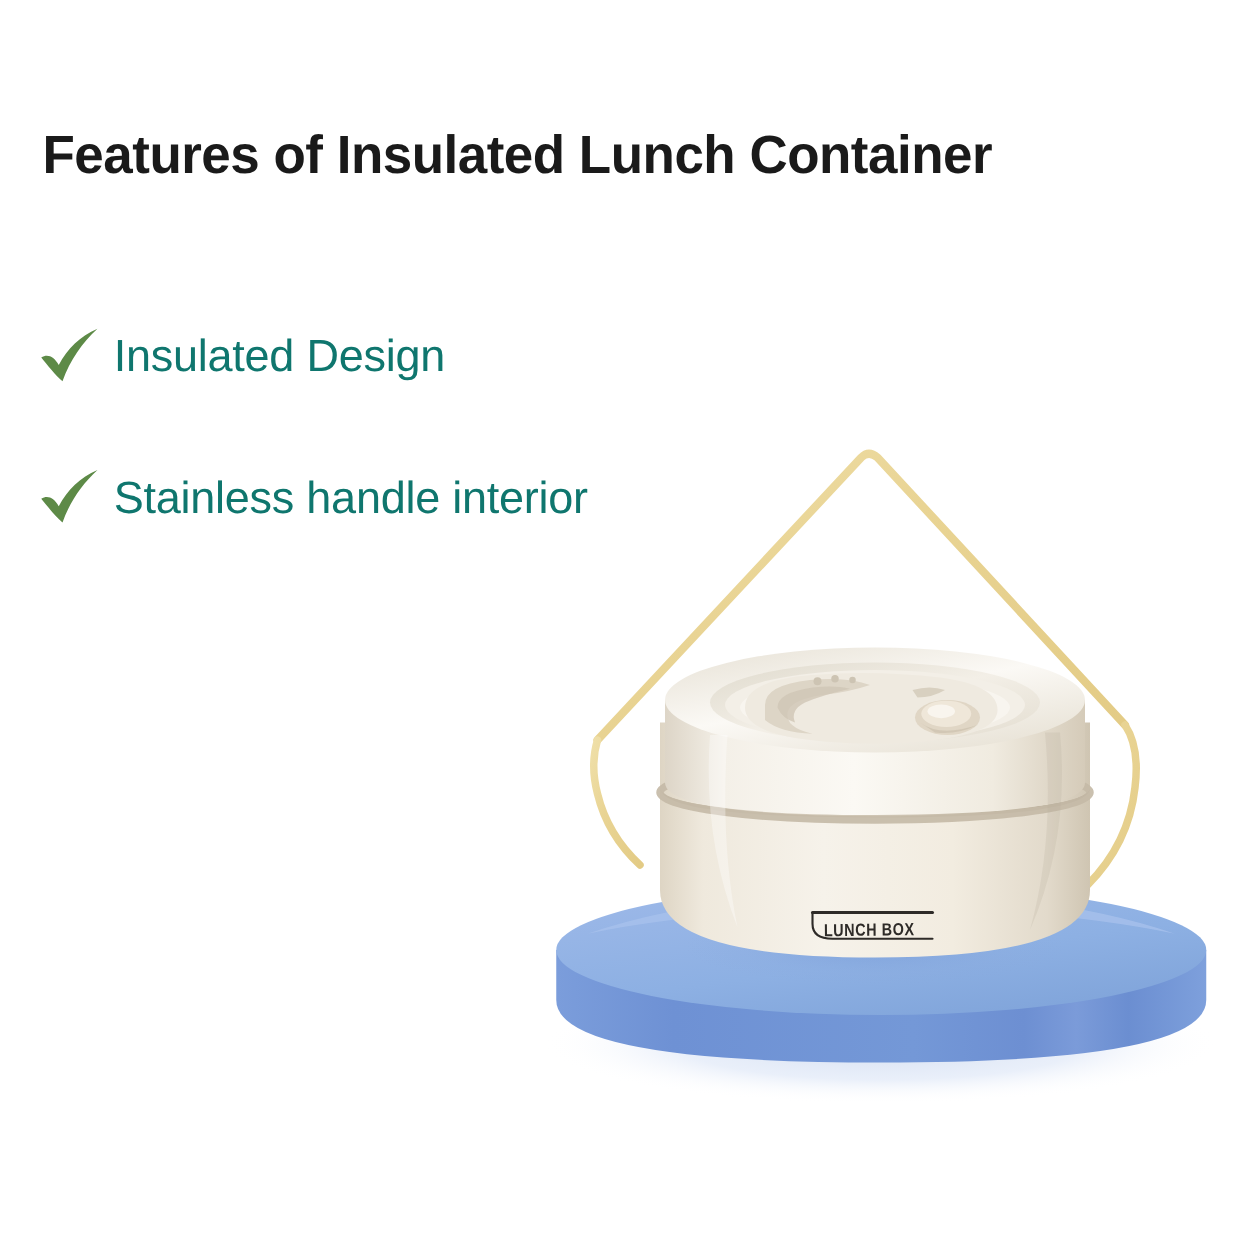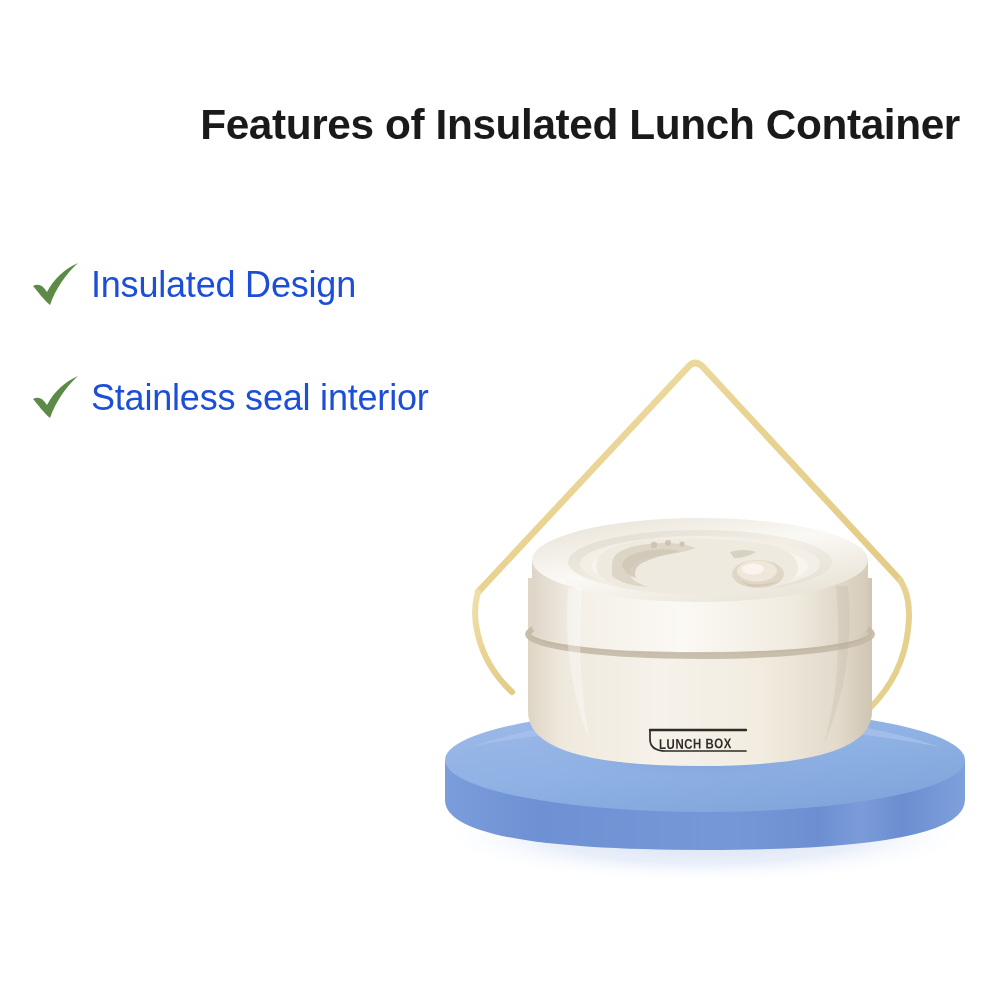--- a/index.html
+++ b/index.html
@@ -7,21 +7,20 @@
     padding: 0;
     background: #ffffff;
   }
   #canvas {
     position: relative;
     width: 973px;
     height: 1000px;
     background: #ffffff;
     overflow: hidden;
     font-family: "Liberation Sans", sans-serif;
-    text-align: right;
   }
 
   
   #page-title {
     position: absolute;
     left: 34px;
     top: 100px;
     width: 940px;
     font-family: "Liberation Sans", sans-serif;
     font-size: 43px;
@@ -56,21 +55,21 @@
     flex: none;
   }
   .feature-label {
     position: absolute;
     left: 91px;
     top: 50%;
     transform: translateY(-50%);
     font-family: "Liberation Sans", sans-serif;
     font-size: 36px;
     font-weight: normal;
-    color: #1d4ed8;
+    color: #0f766e;
     letter-spacing: -0.2px;
     white-space: nowrap;
   }
 
   
   #product-illustration {
     position: absolute;
     left: 400px;
     top: 330px;
     width: 600px;
@@ -125,21 +124,21 @@
       <svg class="check-icon" viewBox="0 0 52 48">
         <path d="M3 25 C8 22 13 24 17 31 C24 18 34 8 48 2 C36 13 26 27 20 44 C14 39 8 31 3 25 Z" fill="#5d8a47"></path>
       </svg>
       <span class="feature-label">Insulated Design</span>
     </div>
 
     <div class="feature-row">
       <svg class="check-icon" viewBox="0 0 52 48">
         <path d="M3 25 C8 22 13 24 17 31 C24 18 34 8 48 2 C36 13 26 27 20 44 C14 39 8 31 3 25 Z" fill="#5d8a47"></path>
       </svg>
-      <span class="feature-label">Stainless seal interior</span>
+      <span class="feature-label">Stainless handle interior</span>
     </div>
 
 
 
 
   </div>
 
   <div id="product-illustration">
     <svg viewBox="0 0 600 560" xmlns="http://www.w3.org/2000/svg">
       <defs>

